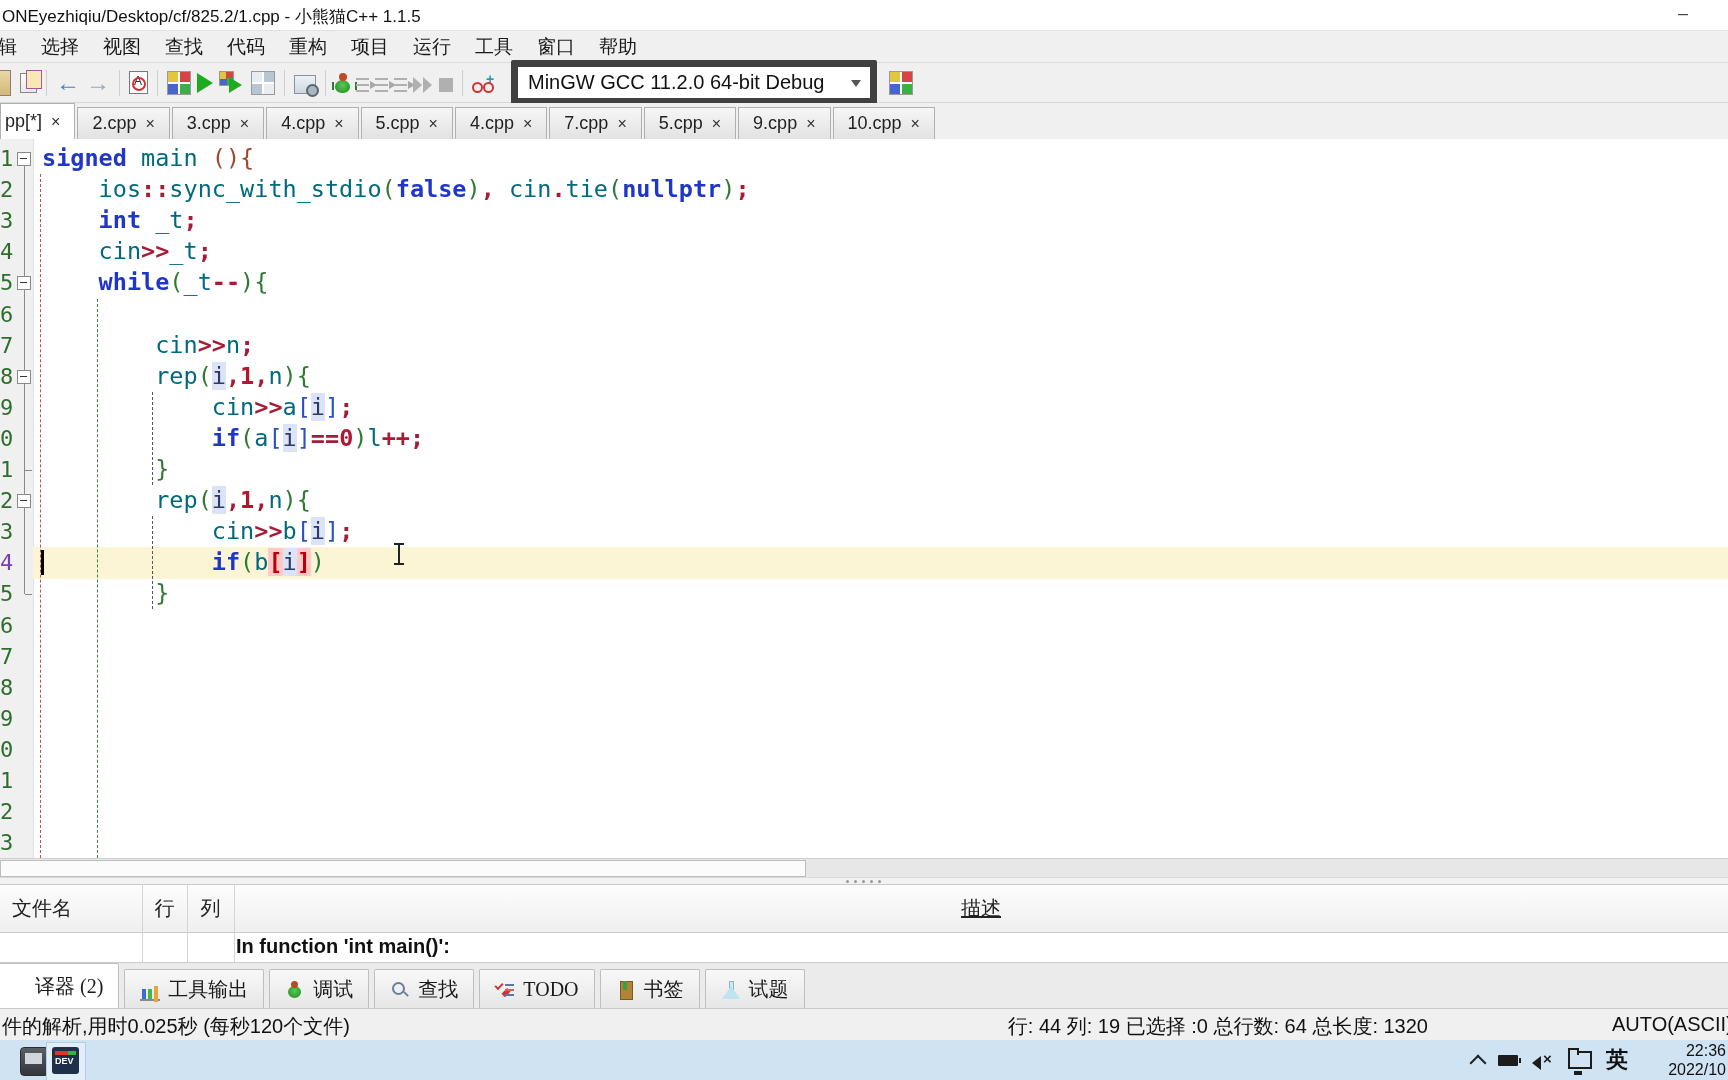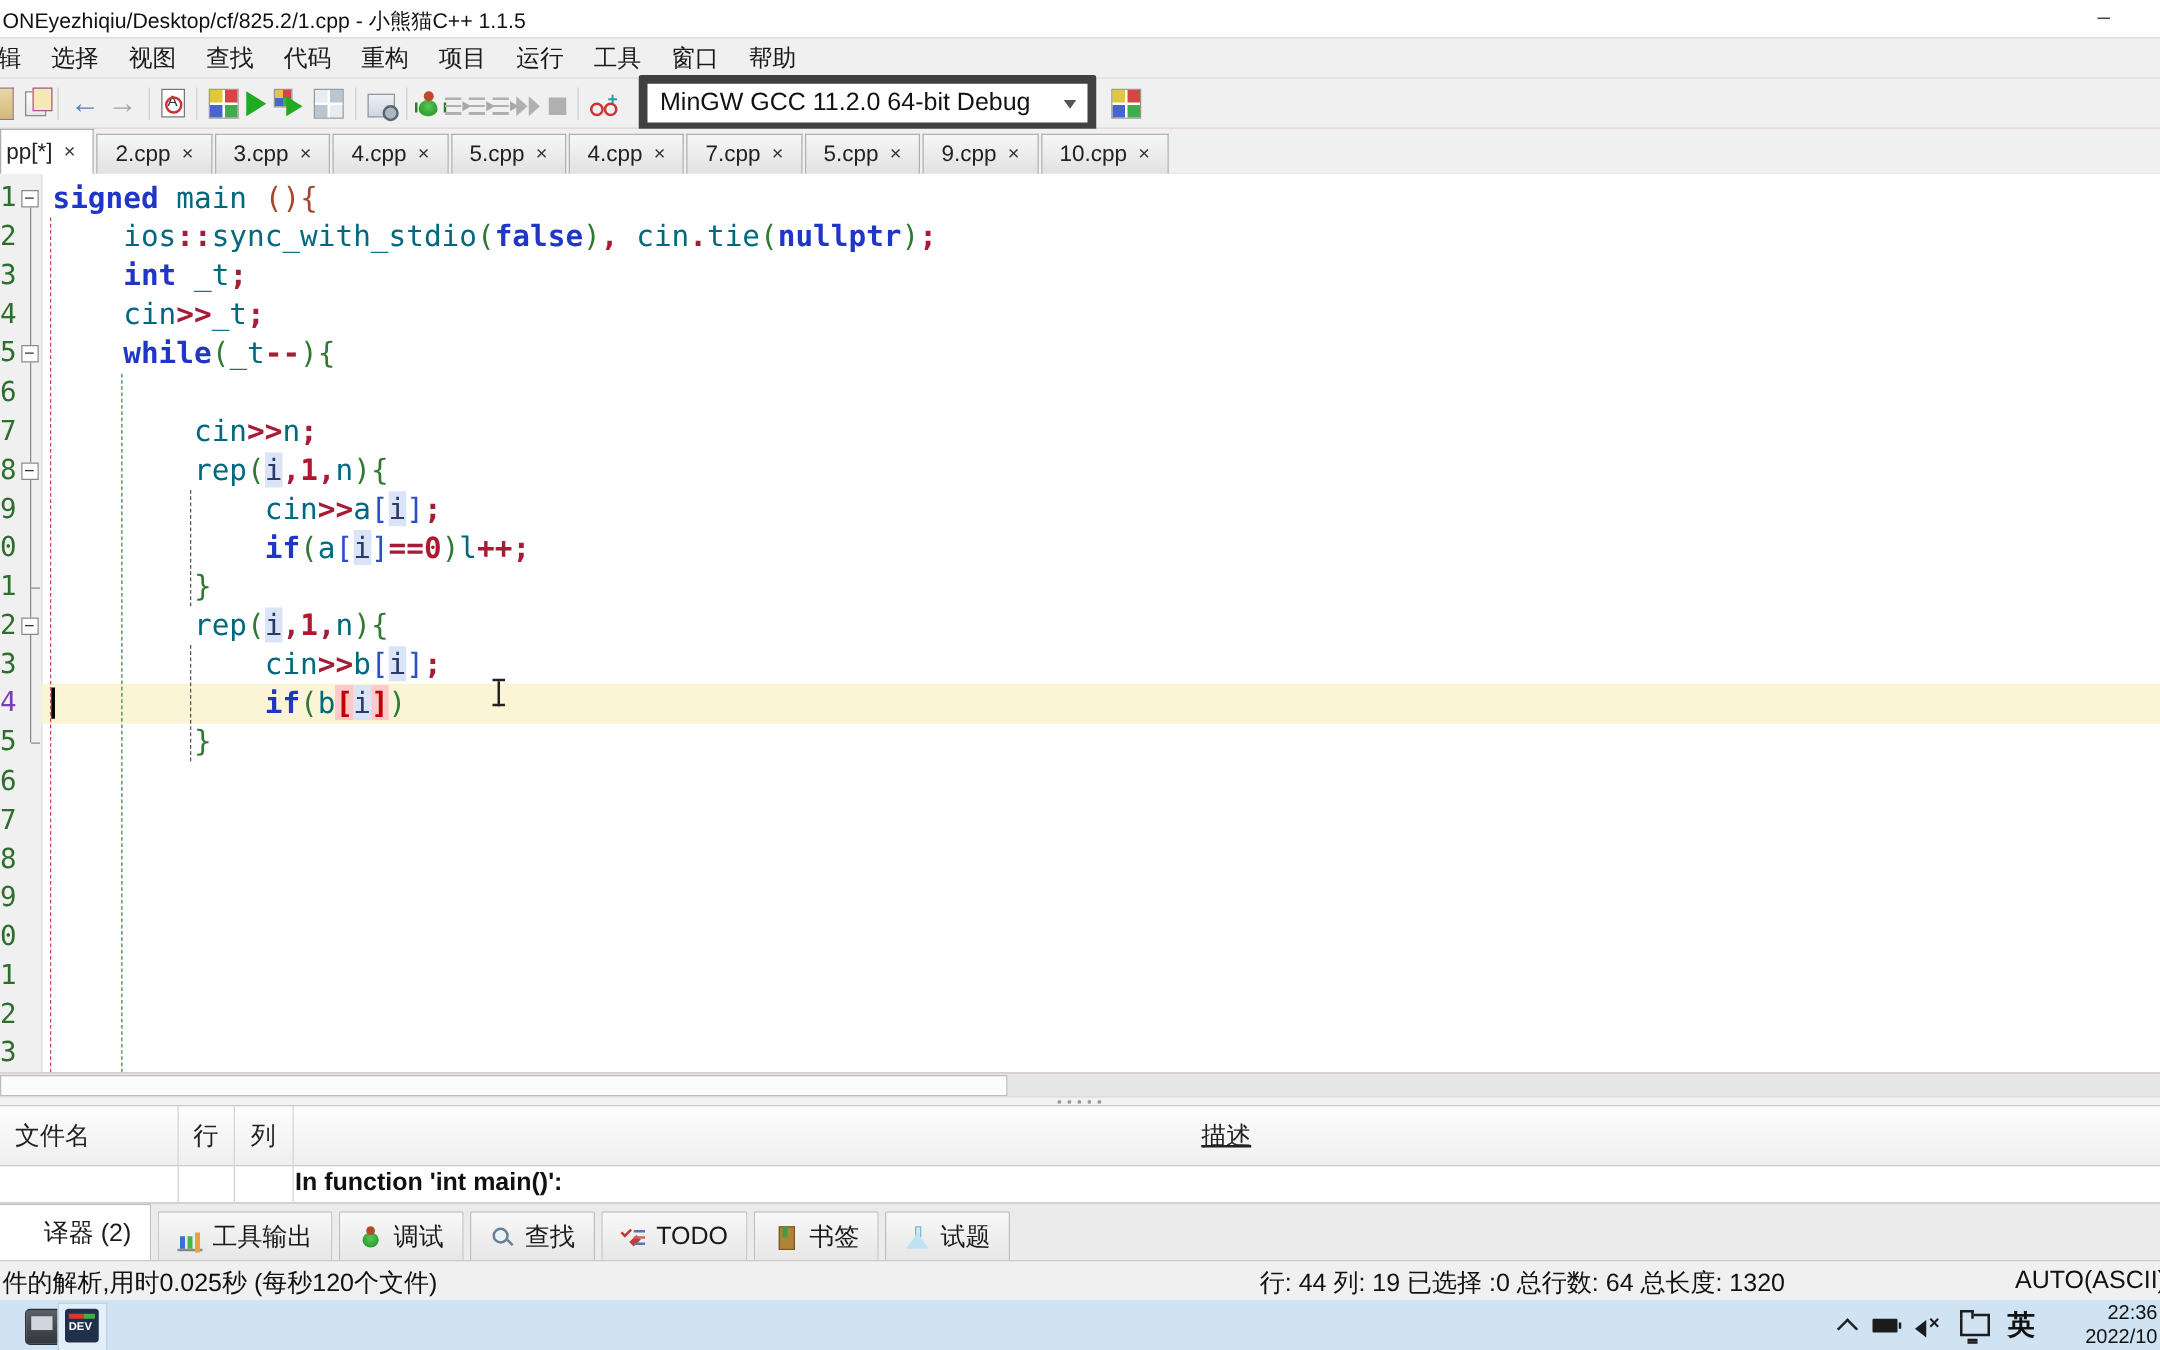--- a/index.html
+++ b/index.html
@@ -101,21 +101,21 @@
   
   #splitter{position:absolute;left:0;top:877px;width:1728px;height:7px;background:#f2f2f2;border-top:1px solid #d8d8d8;}
   #splitter .dots{position:absolute;left:846px;top:2px;width:3px;height:3px;background:#9a9a9a;border-radius:50%;box-shadow:8px 0 #9a9a9a,16px 0 #9a9a9a,24px 0 #9a9a9a,32px 0 #9a9a9a;}
   
   #panel{position:absolute;left:0;top:884px;width:1728px;height:78px;background:#fff;padding-left:36px;}
   #panel-header{position:absolute;left:0;top:0;width:1728px;height:47px;background:linear-gradient(#fdfdfd,#efefef);border-top:1px solid #c9c9c9;border-bottom:1px solid #c9c9c9;}
   .pcol{position:absolute;top:0;height:100%;display:flex;align-items:center;font-size:20px;color:#222;}
   .pcol-sep{position:absolute;top:0;width:1px;height:78px;background:#d4d4d4;}
   #panel-msg{position:absolute;left:236px;top:47px;height:31px;display:flex;align-items:center;font-size:20px;font-weight:bold;color:#111;white-space:nowrap;}
   
-  #bottomtabs{position:absolute;left:0;top:962px;width:1728px;height:46px;background:#ebebeb;border-top:1px solid #cccccc;display:flex;align-items:flex-end;overflow:hidden;}
+  #bottomtabs{position:absolute;left:0;top:962px;width:1728px;height:46px;background:#ebebeb;border-top:1px solid #cccccc;display:flex;align-items:flex-end;overflow:hidden;font-family:Liberation Serif, serif;}
   .btab{flex:none;height:39px;display:flex;align-items:center;gap:8px;padding:0 15px;font-size:20px;color:#1a1a1a;
         background:linear-gradient(#f8f8f8,#e6e6e6);border:1px solid #bfbfbf;border-bottom:none;margin-right:5px;border-radius:2px 2px 0 0;}
   .btab.active{background:#fff;height:45px;margin-left:-40px;padding-left:46px;}
   .bicon{position:relative;width:20px;height:20px;flex:none;}
   .bi-bar-chart{border-bottom:2px solid #888;}
   .bi-bar-chart::before{content:"";position:absolute;left:2px;bottom:0;width:4px;height:10px;background:#3a6fd8;box-shadow:6px 0 #46b54a,12px 3px #e8a33d;}
   .bi-bar-chart::after{content:"";position:absolute;left:14px;bottom:0;width:4px;height:13px;background:#e8a33d;}
   .bi-bug .bug2{position:absolute;left:3px;top:6px;width:13px;height:12px;background:radial-gradient(circle at 50% 40%,#55c955,#1f8a1f);border-radius:50%;}
   .bi-bug .bug2::before{content:"";position:absolute;left:3px;top:-5px;width:7px;height:7px;background:#b34a28;border-radius:50%;}
   .bi-magnifier::before{content:"";position:absolute;left:2px;top:2px;width:9px;height:9px;border:2px solid #6a7f95;border-radius:50%;background:#eaf2f8;}

